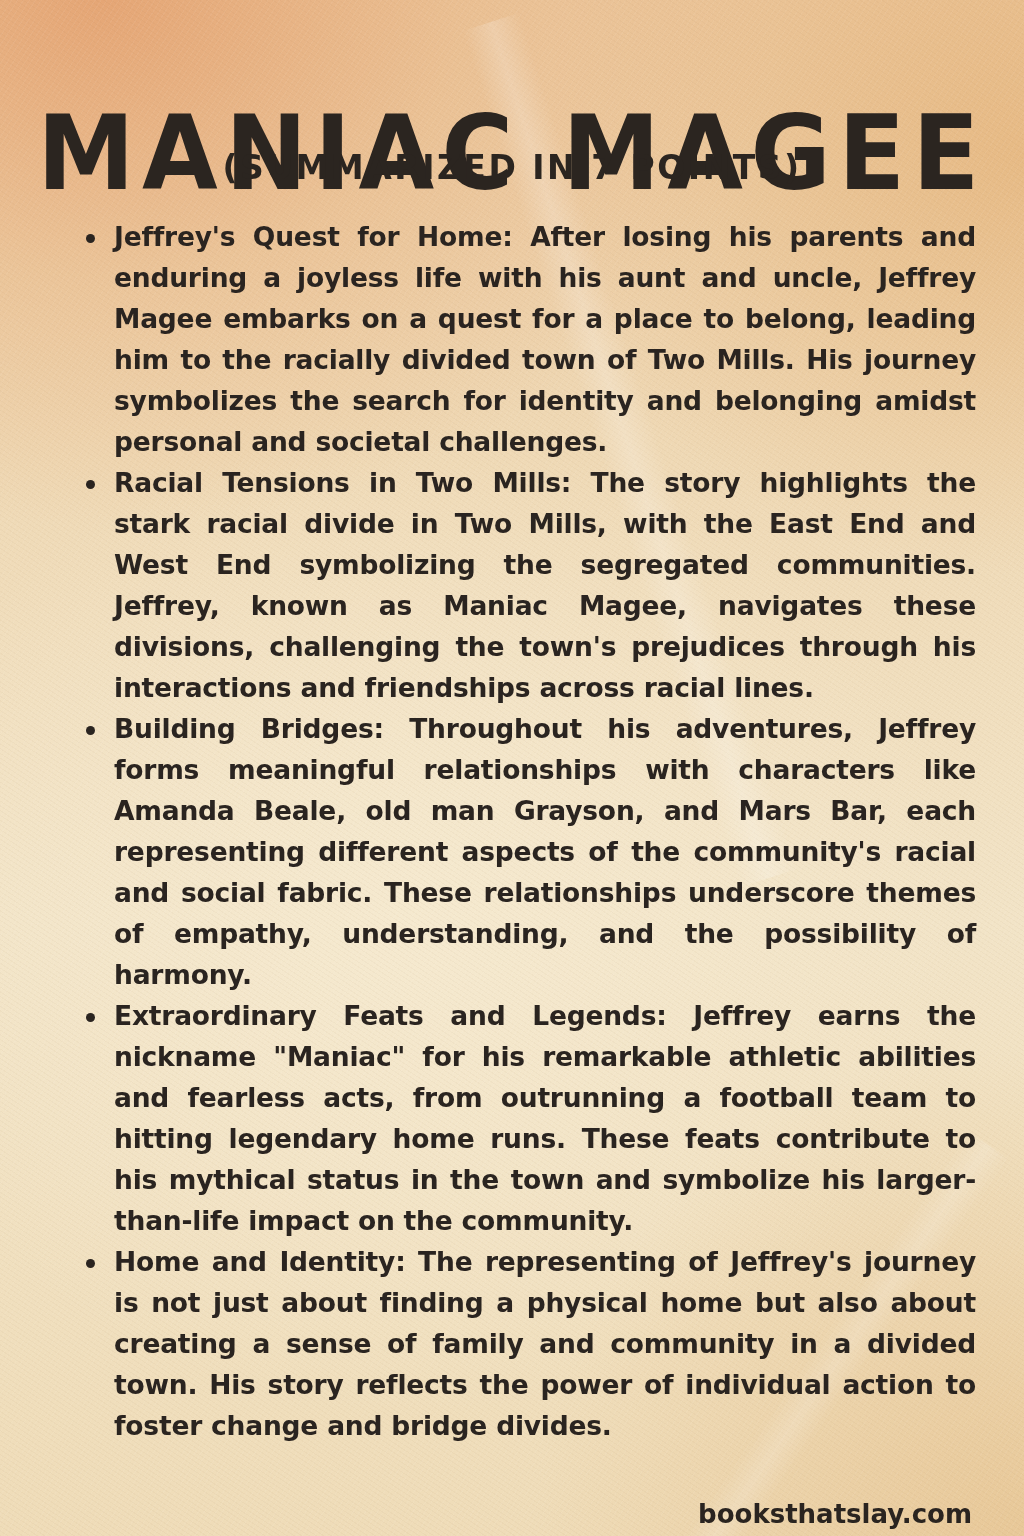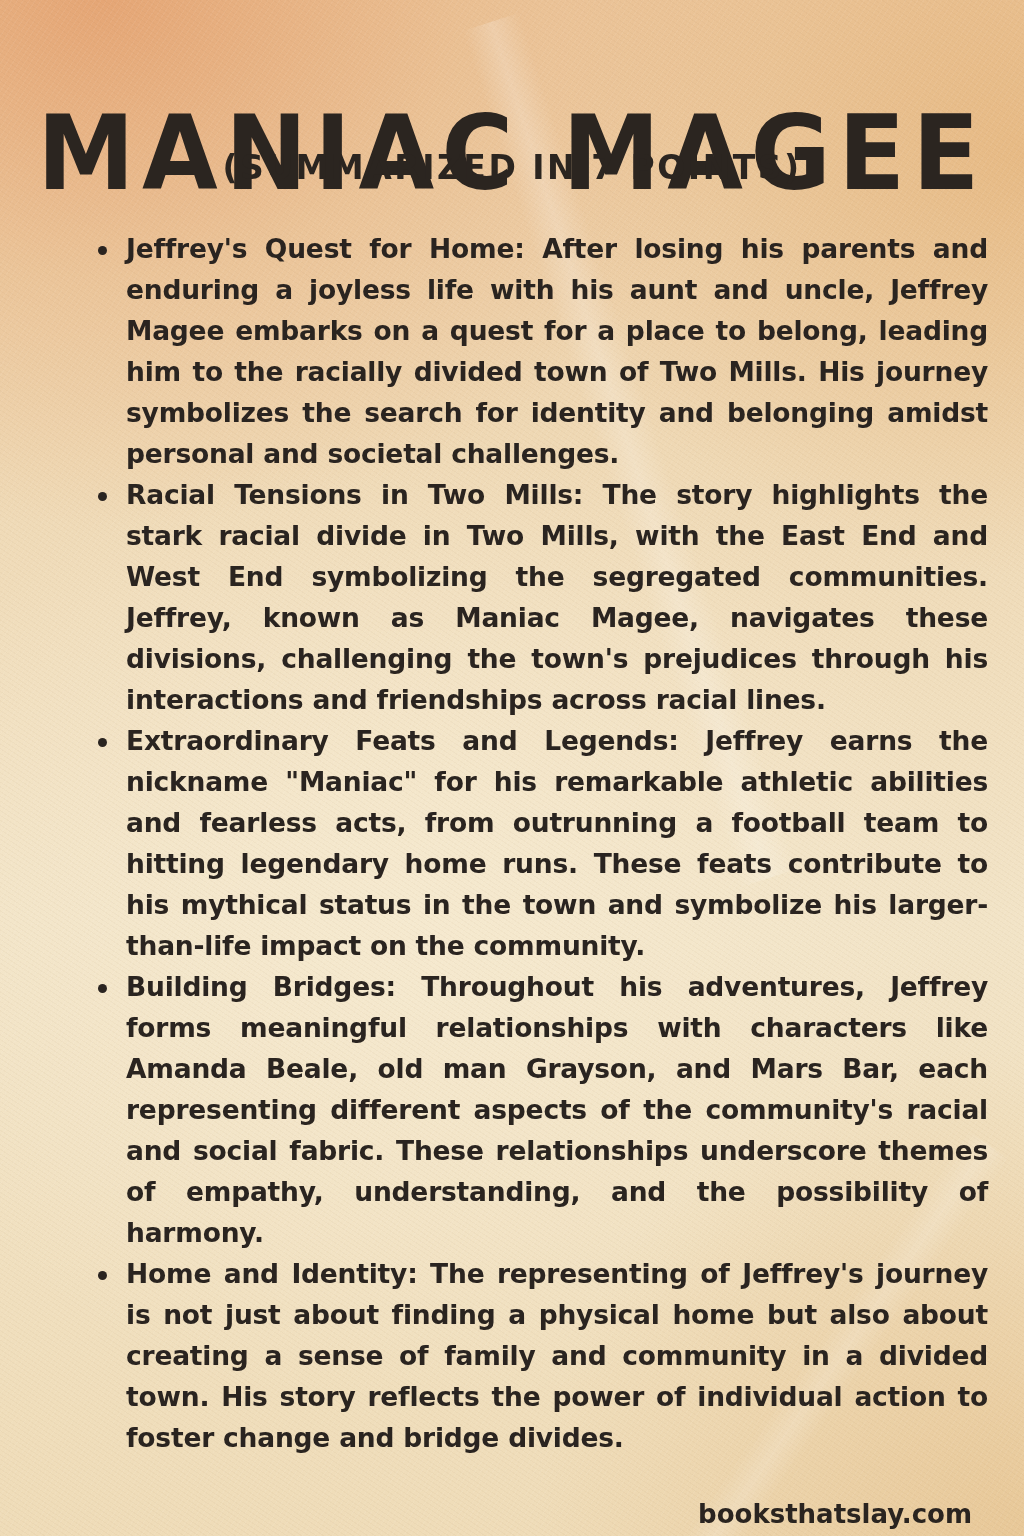--- a/index.html
+++ b/index.html
@@ -53,21 +53,21 @@
       font-size: 33px;
       letter-spacing: 2.5px;
       line-height: 40px;
       color: #2b2520;
     }
     .points {
       position: absolute;
       left: 78px;
       top: 212px;
       width: 894px;
-      margin: 16px;
+      margin: 4px;
       padding: 0;
       list-style: none;
     }
     .point {
       position: relative;
       padding-left: 32px;
       font-family: "DejaVu Sans", sans-serif;
       font-weight: bold;
       font-size: 26.5px;
       line-height: 41px;
@@ -109,25 +109,25 @@
   <li class="point">
     <span class="bullet"></span>
     <span>Jeffrey's Quest for Home: After losing his parents and enduring a joyless life with his aunt and uncle, Jeffrey Magee embarks on a quest for a place to belong, leading him to the racially divided town of Two Mills. His journey symbolizes the search for identity and belonging amidst personal and societal challenges.</span>
   </li>
   <li class="point">
     <span class="bullet"></span>
     <span>Racial Tensions in Two Mills: The story highlights the stark racial divide in Two Mills, with the East End and West End symbolizing the segregated communities. Jeffrey, known as Maniac Magee, navigates these divisions, challenging the town's prejudices through his interactions and friendships across racial lines.</span>
   </li>
   <li class="point">
     <span class="bullet"></span>
-    <span>Extraordinary Feats and Legends: Jeffrey earns the nickname "Maniac" for his remarkable athletic abilities and fearless acts, from outrunning a football team to hitting legendary home runs. These feats contribute to his mythical status in the town and symbolize his larger-than-life impact on the community.</span>
+    <span>Building Bridges: Throughout his adventures, Jeffrey forms meaningful relationships with characters like Amanda Beale, old man Grayson, and Mars Bar, each representing different aspects of the community's racial and social fabric. These relationships underscore themes of empathy, understanding, and the possibility of harmony.</span>
   </li>
   <li class="point">
     <span class="bullet"></span>
-    <span>Building Bridges: Throughout his adventures, Jeffrey forms meaningful relationships with characters like Amanda Beale, old man Grayson, and Mars Bar, each representing different aspects of the community's racial and social fabric. These relationships underscore themes of empathy, understanding, and the possibility of harmony.</span>
+    <span>Extraordinary Feats and Legends: Jeffrey earns the nickname "Maniac" for his remarkable athletic abilities and fearless acts, from outrunning a football team to hitting legendary home runs. These feats contribute to his mythical status in the town and symbolize his larger-than-life impact on the community.</span>
   </li>
   <li class="point">
     <span class="bullet"></span>
     <span>Home and Identity: The representing of Jeffrey's journey is not just about finding a physical home but also about creating a sense of family and community in a divided town. His story reflects the power of individual action to foster change and bridge divides.</span>
   </li>
 </ul>
 
 <div class="footer">booksthatslay.com</div>
 
 </body></html>

